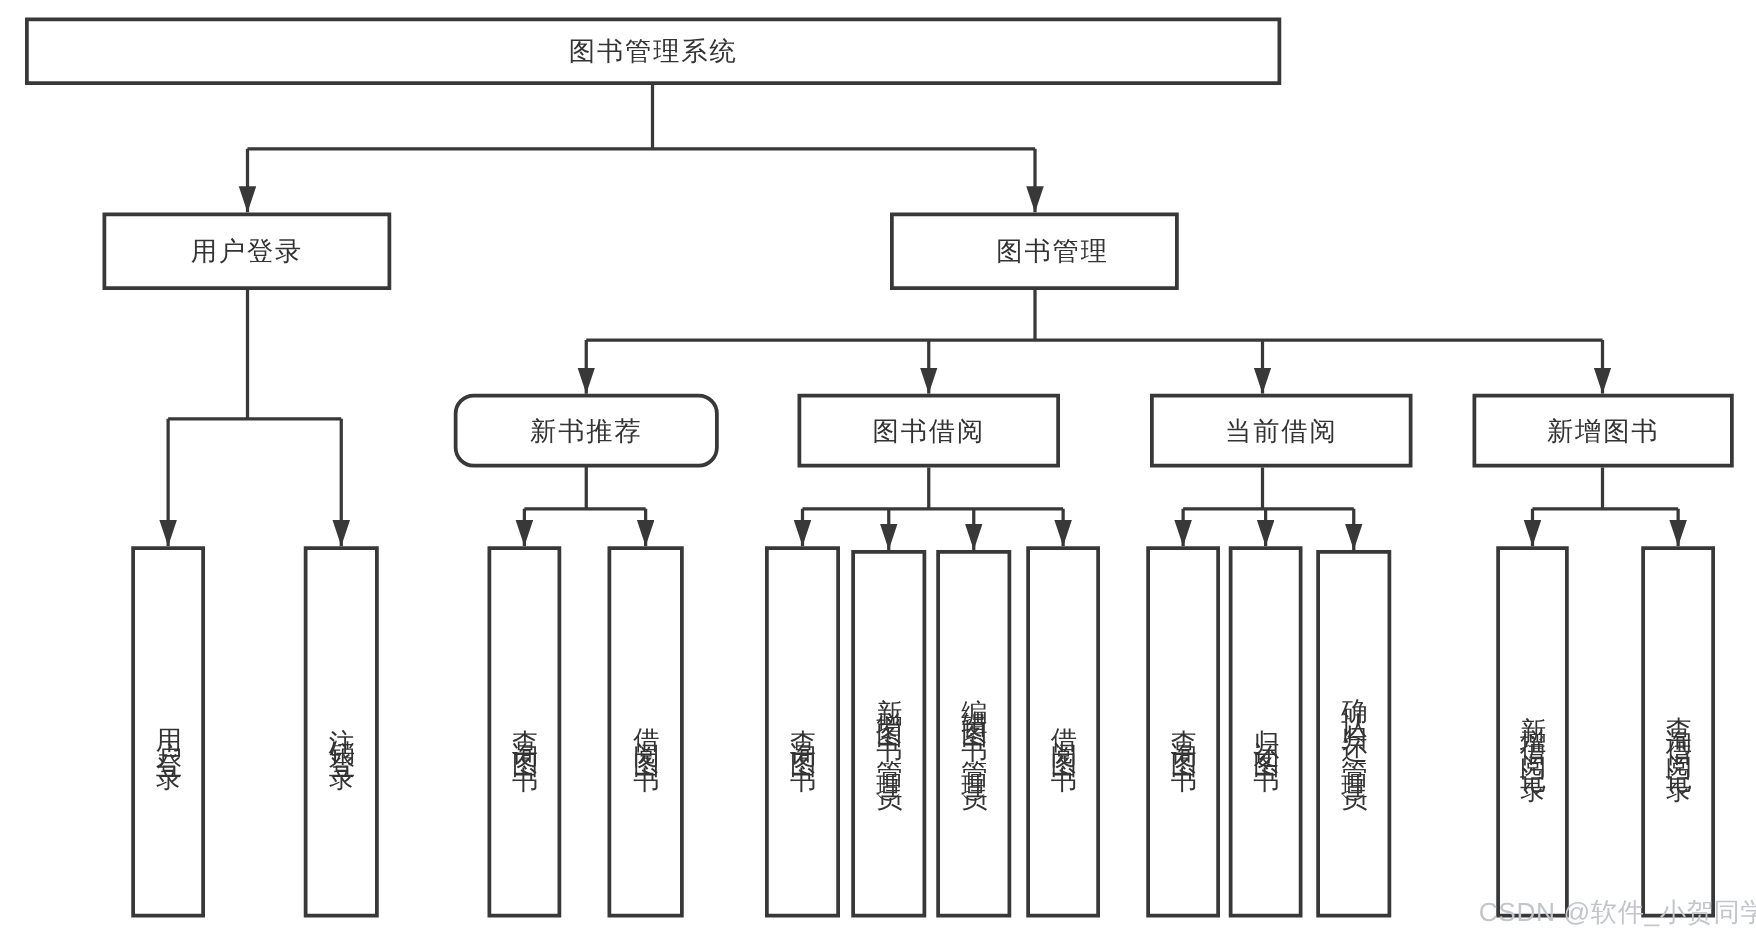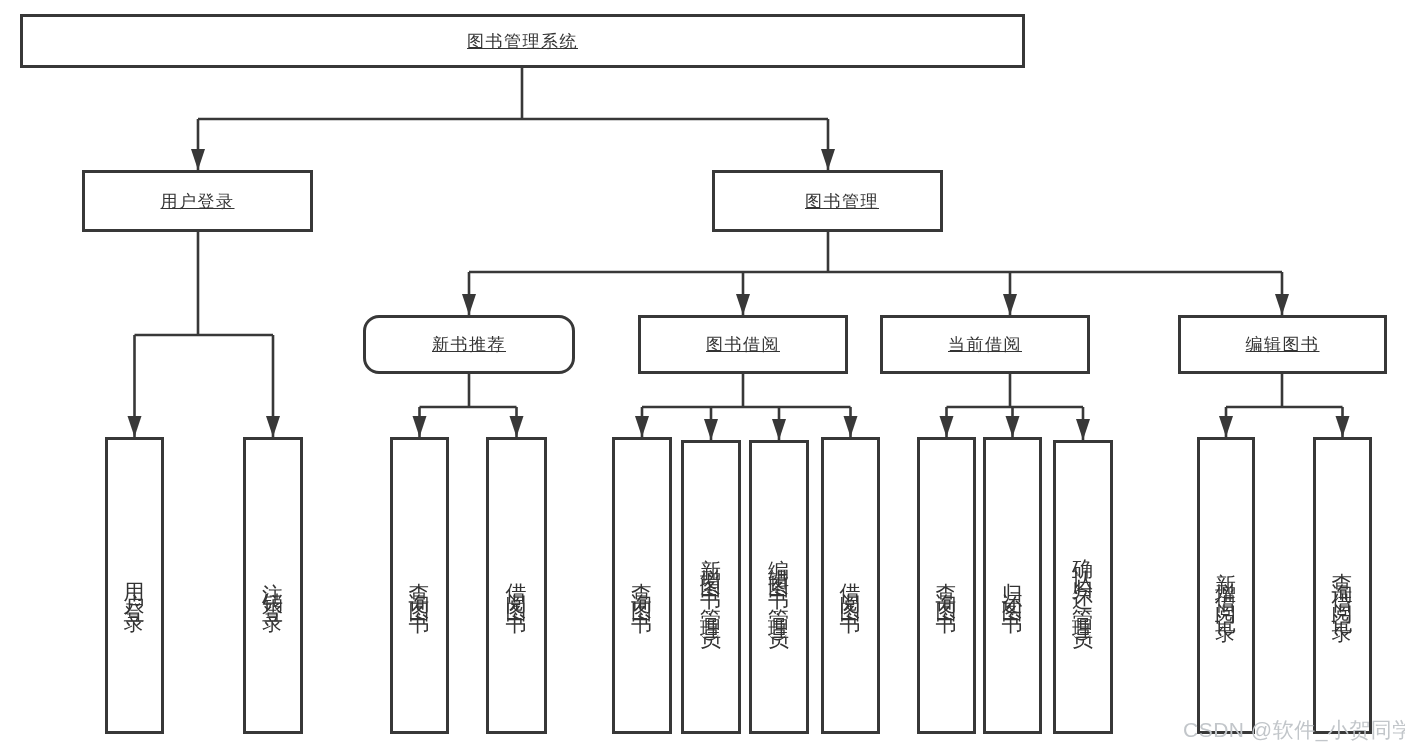--- a/index.html
+++ b/index.html
@@ -15,21 +15,21 @@
     font-family:"Liberation Sans", sans-serif;
   }
   .stage{position:absolute;inset:0;width:1405px;height:747px;}
   svg.connectors{position:absolute;left:0;top:0;z-index:1;}
   .box{
     position:absolute;box-sizing:border-box;z-index:2;
     border:3px solid var(--line);background:#fff;
     display:flex;align-items:center;justify-content:center;
     color:var(--text);
   }
-  .hlabel{font-size:17px;letter-spacing:1.5px;white-space:nowrap;text-decoration:underline;}
+  .hlabel{font-size:21px;letter-spacing:1.5px;white-space:nowrap;}
   .vbox .vlabel{
     writing-mode:vertical-rl;
     text-orientation:mixed;
     font-size:21px;
     letter-spacing:10px;
     line-height:1;
     white-space:nowrap;
   }
   .watermark{
     position:absolute;z-index:5;
@@ -89,25 +89,25 @@
   <div class="box" style="left:712px;top:170px;width:231px;height:62px;padding-left:29px;">
     <span class="hlabel">图书管理</span>
   </div>
 
   <div class="box" style="left:363px;top:315px;width:212px;height:59px;border-radius:16px;">
     <span class="hlabel">新书推荐</span>
   </div>
   <div class="box" style="left:638px;top:315px;width:210px;height:59px;">
     <span class="hlabel">图书借阅</span>
   </div>
-  <div class="box" style="left:880px;top:315px;width:210px;height:59px;">
+  <div class="box" style="left:920px;top:315px;width:210px;height:59px;">
     <span class="hlabel">当前借阅</span>
   </div>
   <div class="box" style="left:1178px;top:315px;width:209px;height:59px;">
-    <span class="hlabel">编辑图书</span>
+    <span class="hlabel">新增图书</span>
   </div>
 
   <div class="box vbox" style="left:105px;top:437px;width:59px;height:297px;">
     <span class="vlabel">用户登录</span>
   </div>
   <div class="box vbox" style="left:243px;top:437px;width:60px;height:297px;">
     <span class="vlabel">注销登录</span>
   </div>
 
   <div class="box vbox" style="left:390px;top:437px;width:59px;height:297px;">

